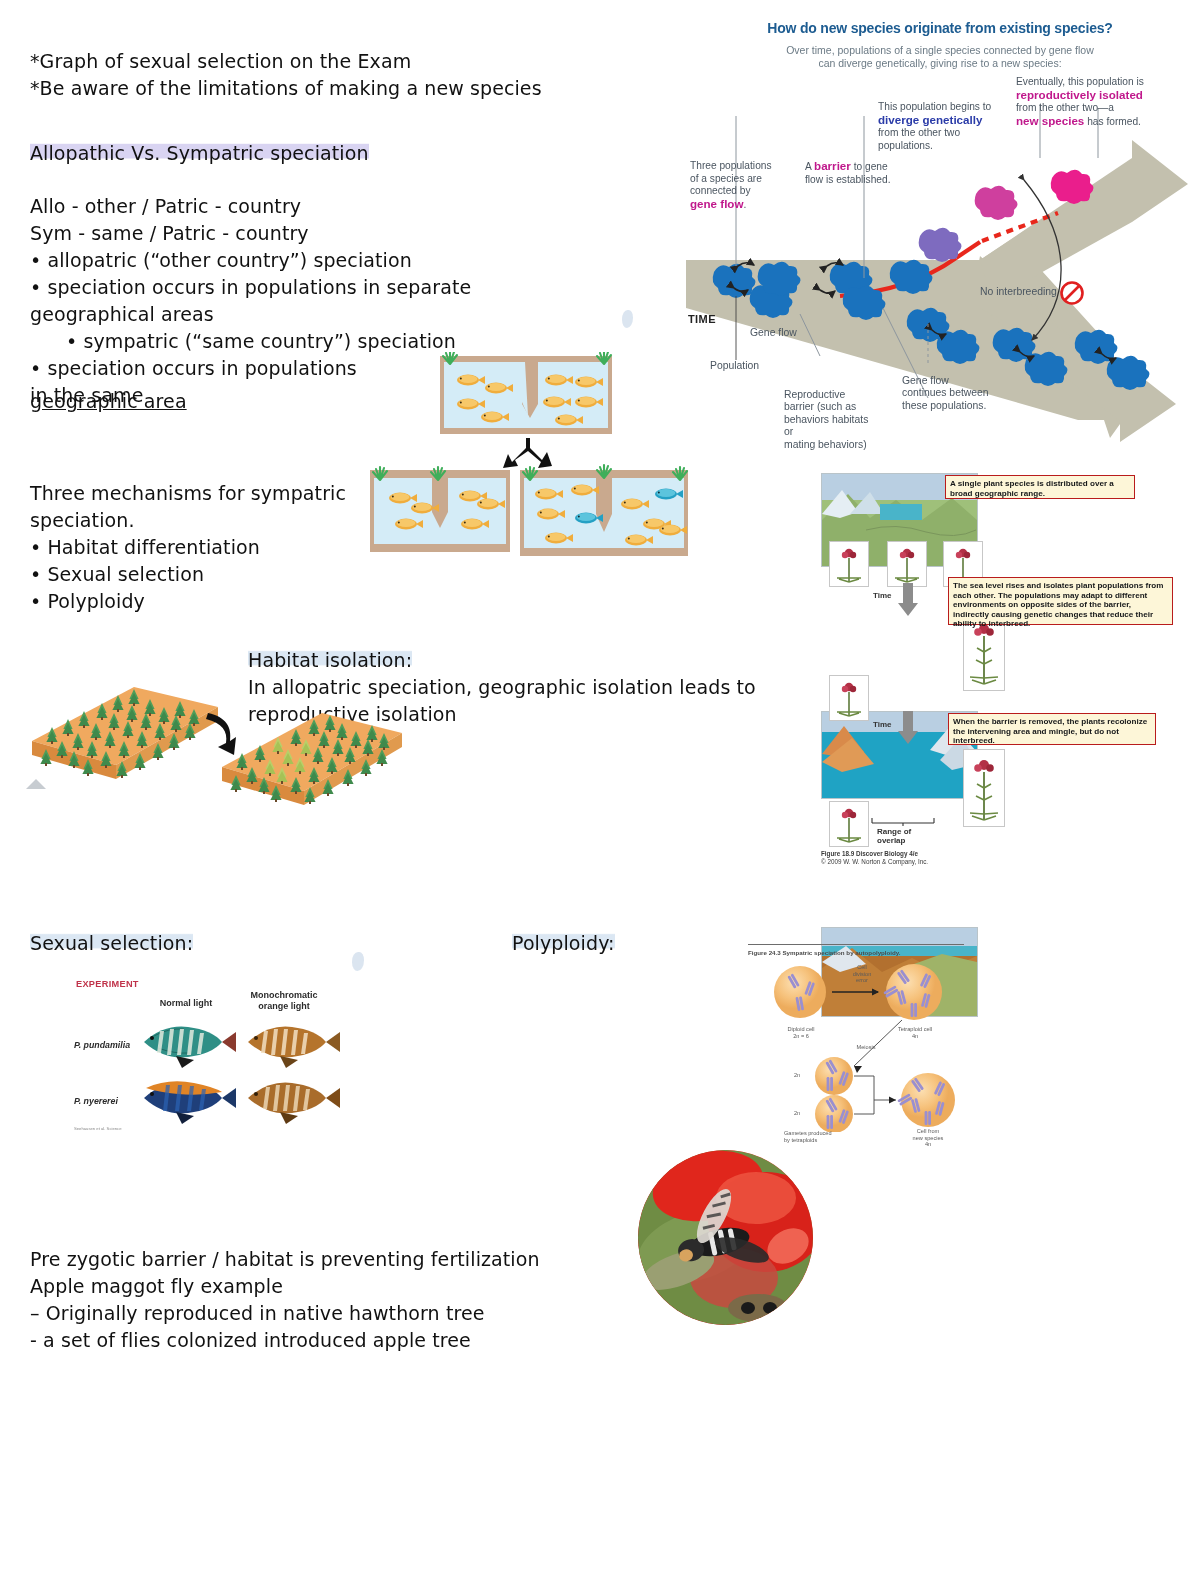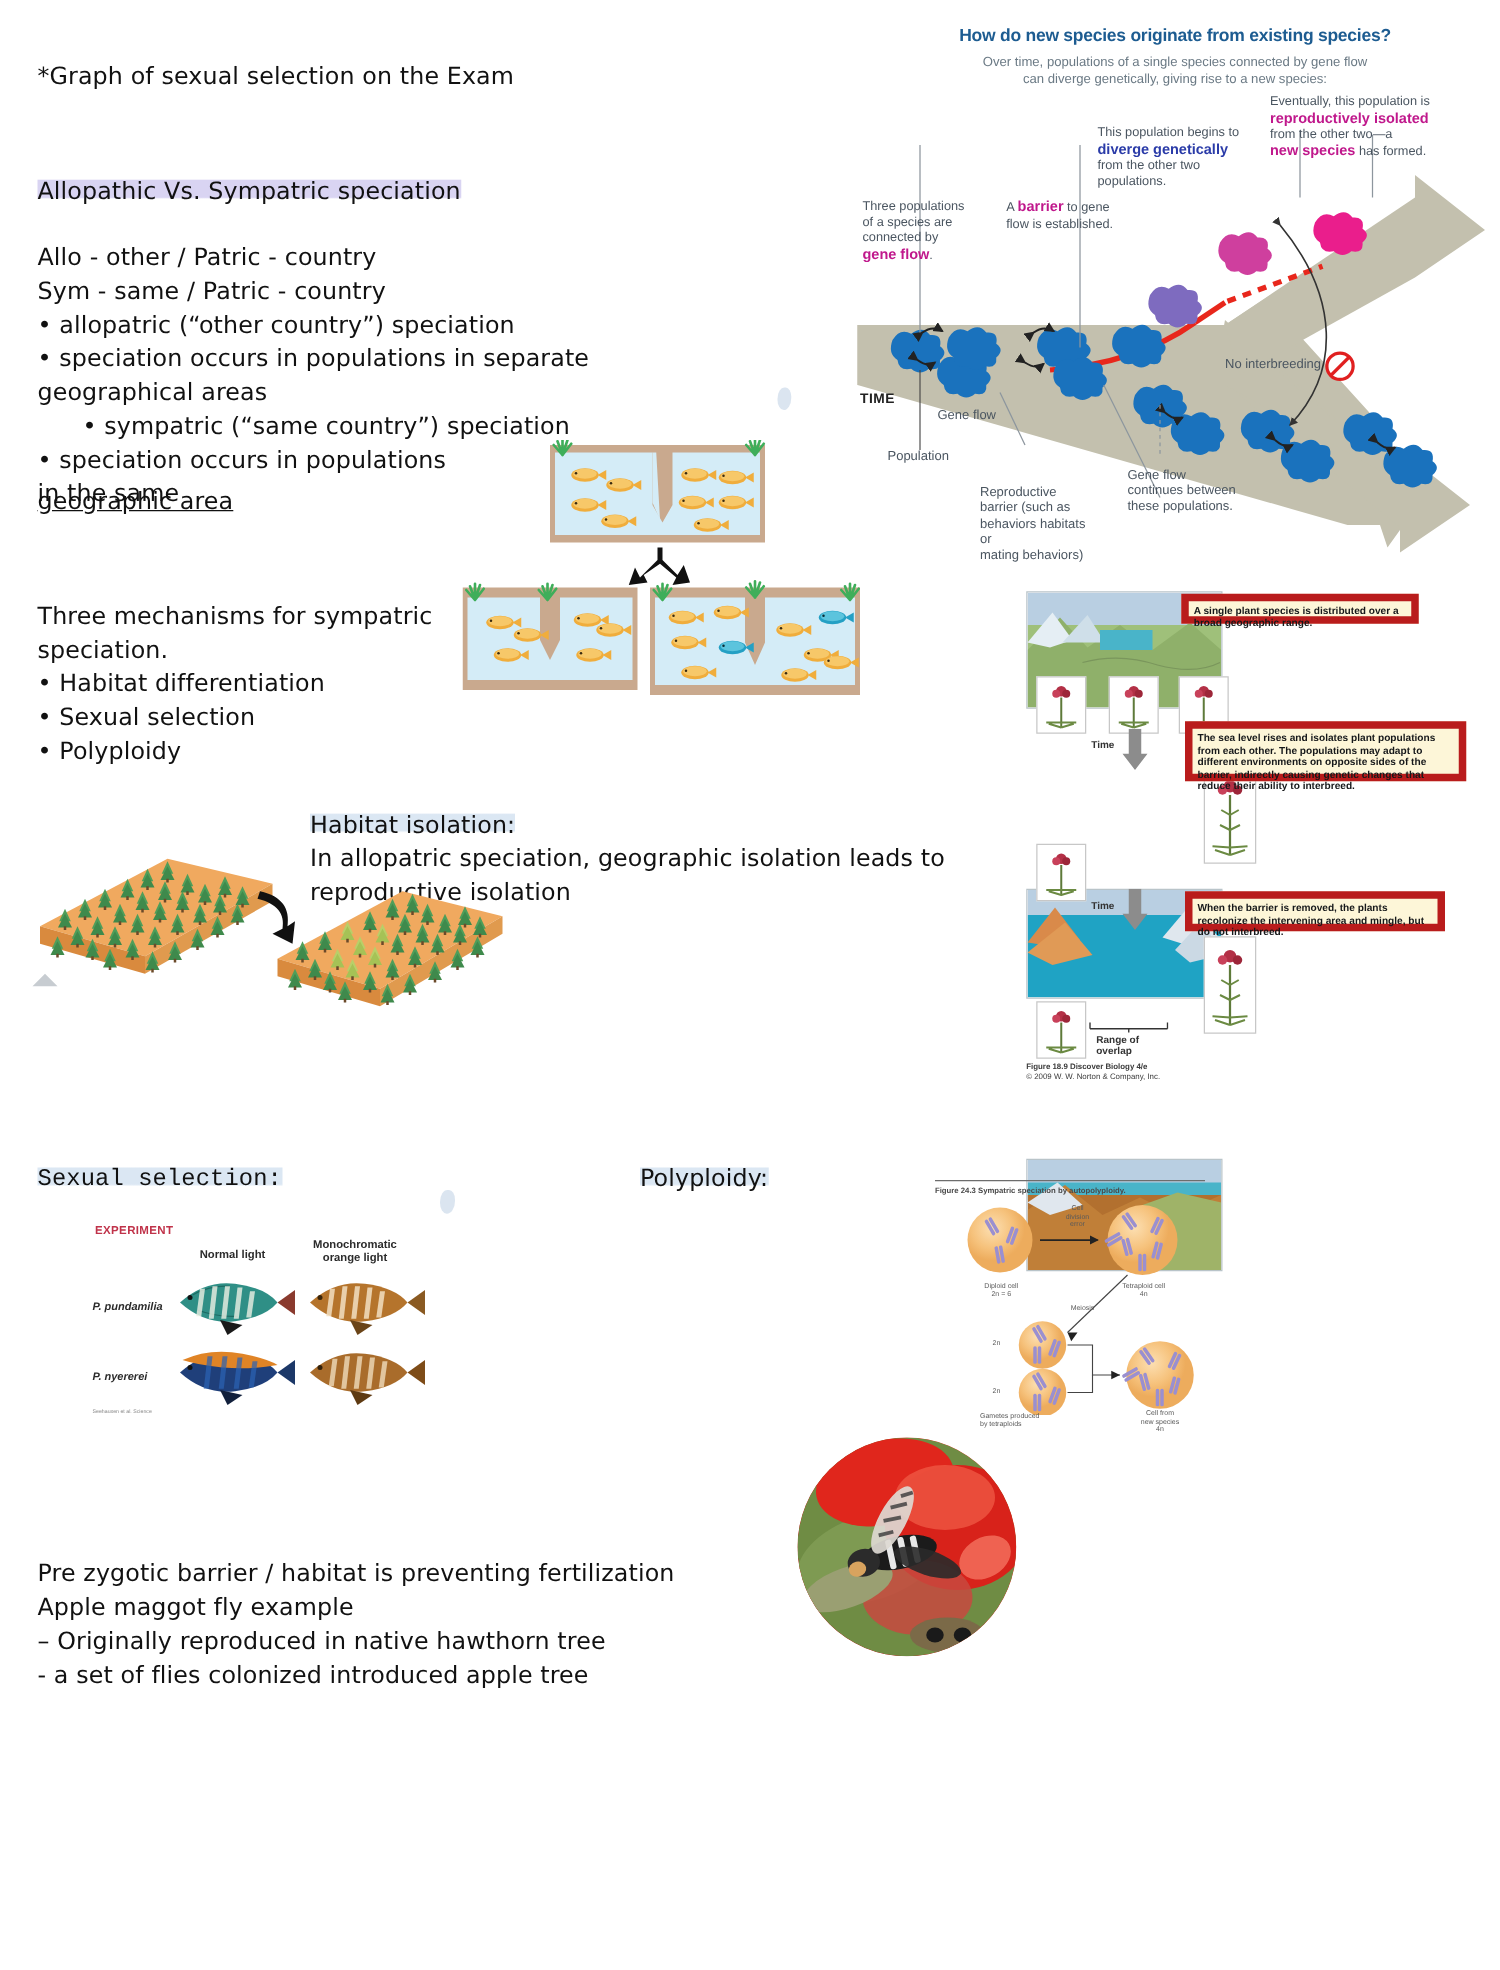--- a/index.html
+++ b/index.html
@@ -80,21 +80,21 @@
     font-weight: bold;
     color: #222;
     letter-spacing: .4px;
   }
 
   
 
   
   .yellowbox {
     background: #fdf6d8;
-    border: 6px solid #b91c1c;
+    border: 1px solid #b91c1c;
     font-family: "Liberation Sans", sans-serif;
     font-weight: bold;
     font-size: 8.1px;
     line-height: 9.6px;
     color: #16181a;
     padding: 3px 4px;
     box-sizing: border-box;
   }
   .fig3cap {
     font-family: "Liberation Sans", sans-serif;
@@ -145,20 +145,21 @@
       radial-gradient(circle at 72% 30%, #ff6b5a 0%, #e8271c 42%, #b81410 75%),
       linear-gradient(135deg, #7d9a4a 0%, #5d7a36 100%);
   }
 </style>
 </head>
 <body>
 
 <div id="page">
 
   <div class="abs note" style="left:30px; top:48px;">*Graph of sexual selection on the Exam</div>
+  <div class="abs note" style="left:30px; top:75px;">*Be aware of the limitations of making a new species</div>
 
   <div class="abs note" style="left:30px; top:140px;"><span class="hl-purple">Allopathic Vs. Sympatric speciation</span></div>
 
   <div class="abs note" style="left:30px; top:193px;">Allo - other / Patric - country</div>
   <div class="abs note" style="left:30px; top:220px;">Sym - same / Patric - country</div>
   <div class="abs note" style="left:30px; top:247px;">• allopatric (“other country”) speciation</div>
   <div class="abs note" style="left:30px; top:274px;">• speciation occurs in populations in separate</div>
   <div class="abs note" style="left:30px; top:301px;">geographical areas</div>
   <div class="abs note" style="left:30px; top:328px;margin-left:36px;">• sympatric (“same country”) speciation</div>
   <div class="abs note" style="left:30px; top:355px;">• speciation occurs in populations</div>
@@ -170,21 +171,21 @@
   <div class="abs note" style="left:30px; top:480px;">Three mechanisms for sympatric</div>
   <div class="abs note" style="left:30px; top:507px;">speciation.</div>
   <div class="abs note" style="left:30px; top:534px;">• Habitat differentiation</div>
   <div class="abs note" style="left:30px; top:561px;">• Sexual selection</div>
   <div class="abs note" style="left:30px; top:588px;">• Polyploidy</div>
 
   <div class="abs note" style="left:248px; top:647px;"><span class="hl-blue">Habitat isolation:</span></div>
   <div class="abs note" style="left:248px; top:674px;">In allopatric speciation, geographic isolation leads to</div>
   <div class="abs note" style="left:248px; top:701px;">reproductive isolation</div>
 
-  <div class="abs note" style="left:30px; top:930px;font-family:Liberation Mono, monospace;"><span class="hl-blue">Sexual selection:</span></div>
+  <div class="abs note" style="left:30px; top:930px;"><span class="hl-blue">Sexual selection:</span></div>
   <div class="abs note" style="left:512px; top:930px;"><span class="hl-blue">Polyploidy:</span></div>
   <div class="abs blue-smudge" style="left:352px; top:952px; width:12px; height:19px;"></div>
 
   <div class="abs note" style="left:30px; top:1246px;">Pre zygotic barrier / habitat is preventing fertilization</div>
   <div class="abs note" style="left:30px; top:1273px;">Apple maggot fly example</div>
   <div class="abs note" style="left:30px; top:1300px;">– Originally reproduced in native hawthorn tree</div>
   <div class="abs note" style="left:30px; top:1327px;">- a set of flies colonized introduced apple tree</div>
 
   <div class="abs" style="left:680px; top:8px; width:520px; height:440px;">
 

